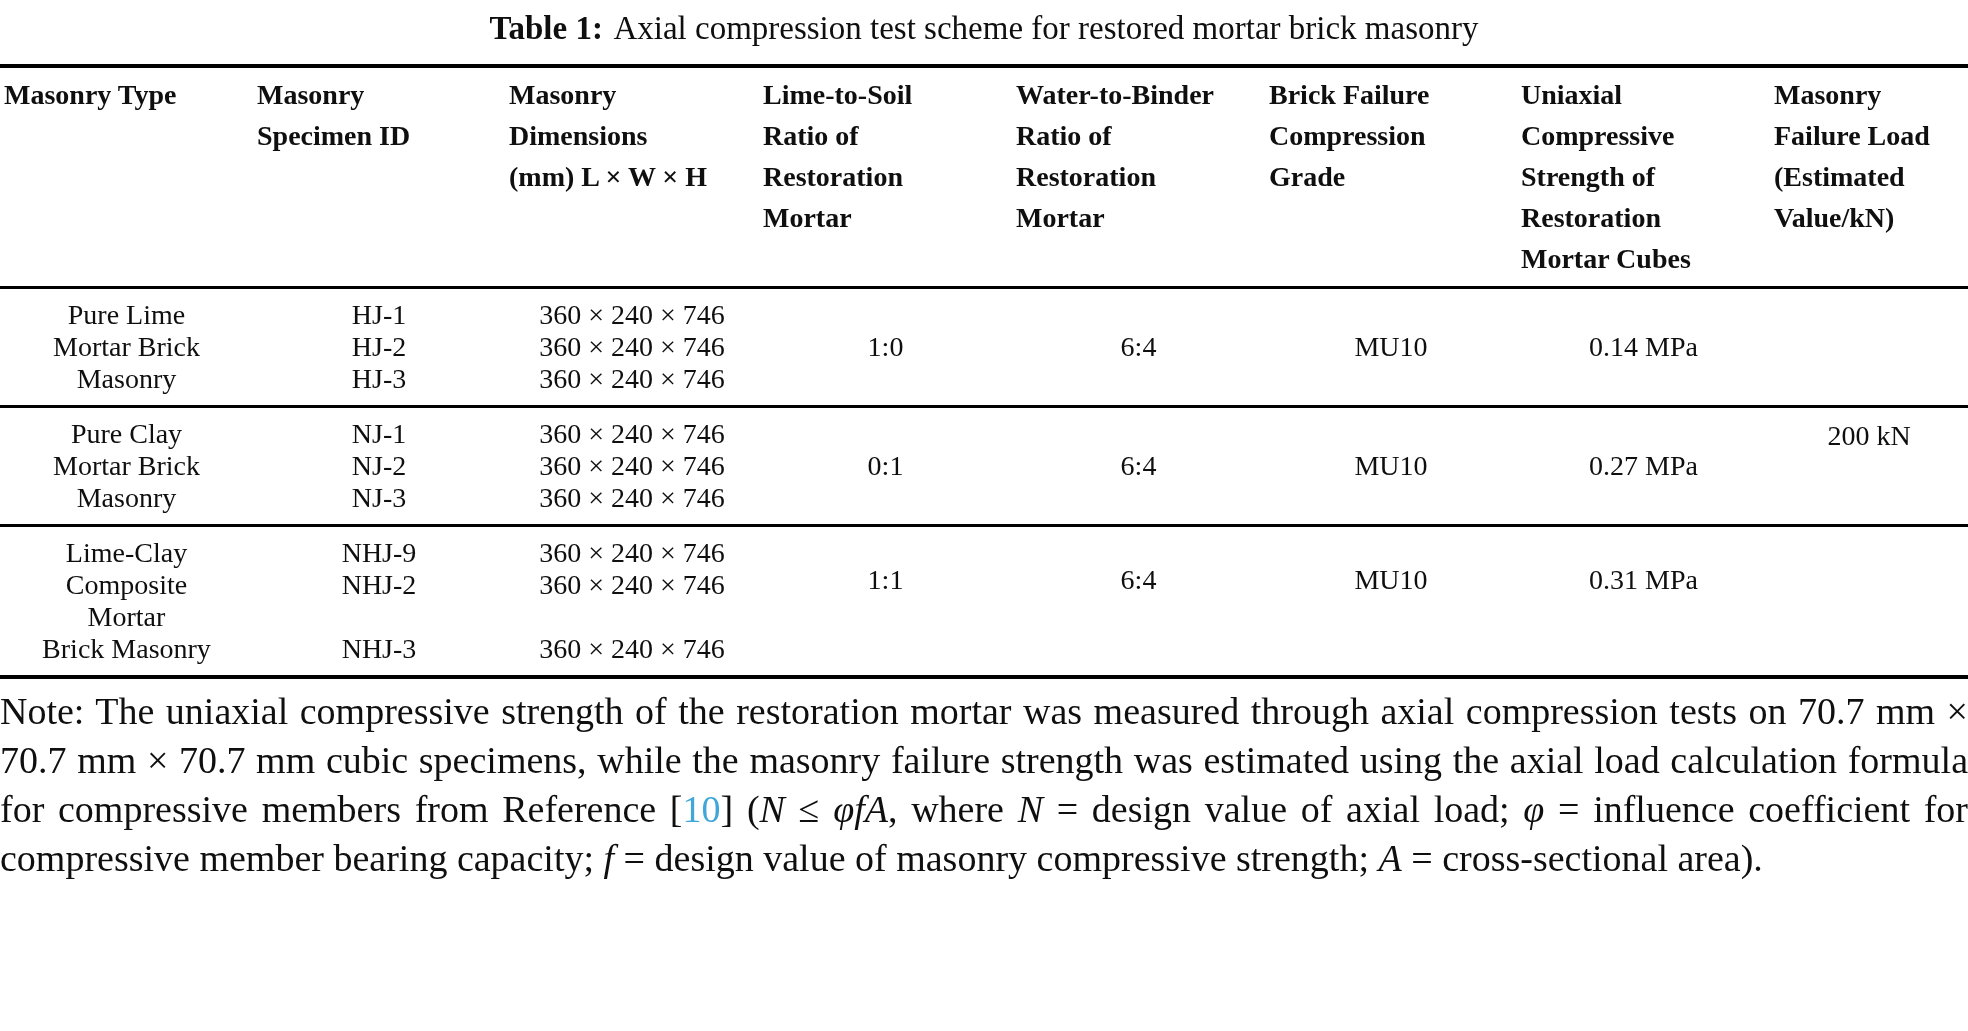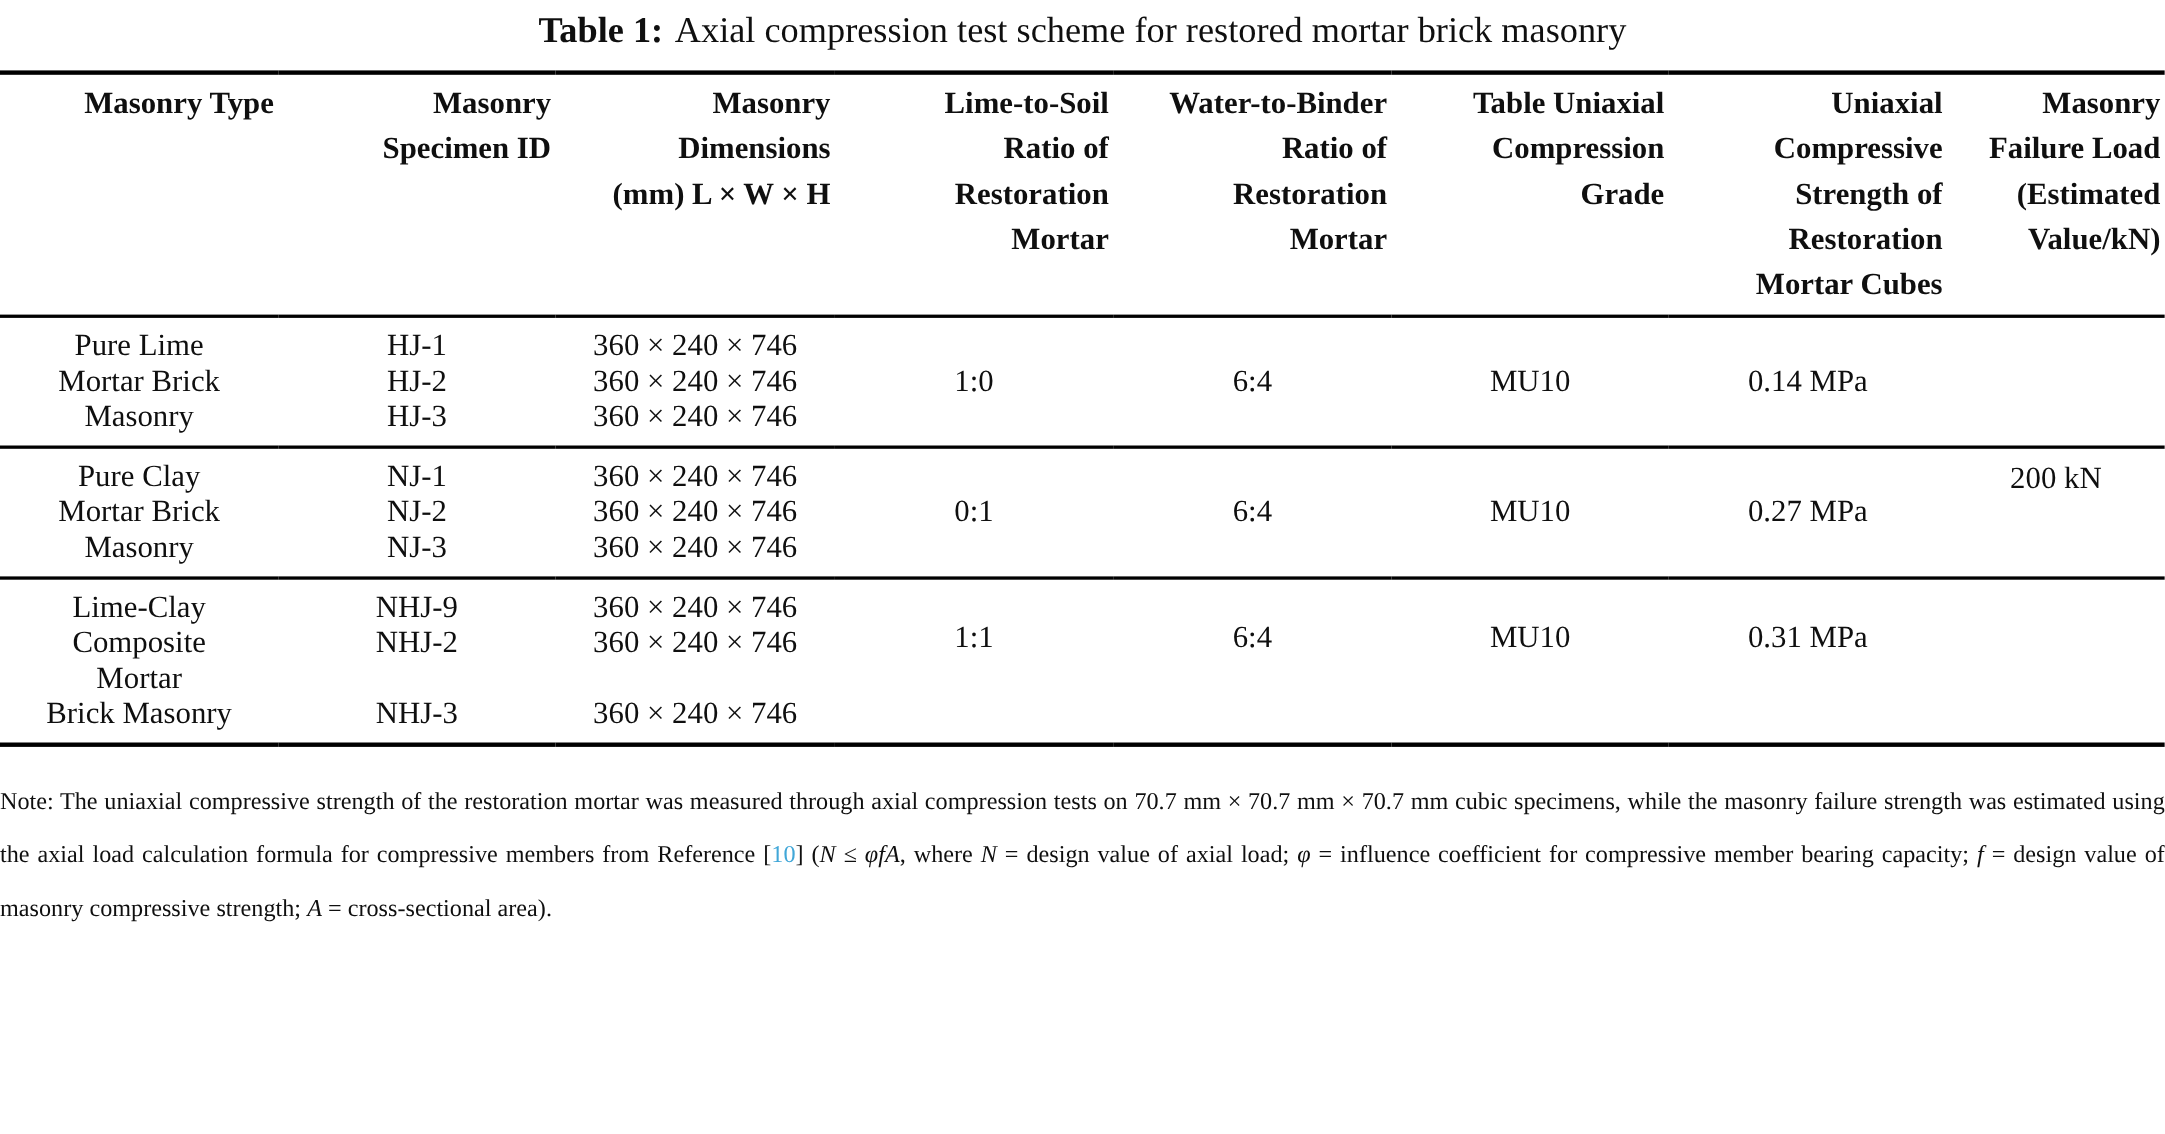--- a/index.html
+++ b/index.html
@@ -35,21 +35,21 @@
     width: 1968px;
     border-collapse: collapse;
     table-layout: fixed;
     border-top: 4px solid #000;
     border-bottom: 4px solid #000;
   }
   table.scheme th {
     font-weight: bold;
     font-size: 28px;
     line-height: 41px;
-    text-align: right;
+    text-align: left;
     vertical-align: top;
     white-space: pre-line;
     padding: 6px 4px 7px 4px;
     border-bottom: 3px solid #000;
   }
   table.scheme td {
     font-size: 28px;
     line-height: 32px;
     text-align: center;
     vertical-align: middle;
@@ -57,22 +57,22 @@
     padding: 10px 4px;
   }
   tr.group-row + tr.group-row td { border-top: 3px solid #000; }
   
   tr.group-row td.bias-up   { padding-bottom: 52px; }
   
   tr.group-row td.load-bias { padding-bottom: 71px; }
 
   
   .note {
-    margin: 24px 0 0 0;
-    font-size: 22px;
+    margin: 8px 0 0 0;
+    font-size: 38px;
     line-height: 49px;
     text-align: justify;
     color: #0f0f0f;
   }
   .note .var { font-style: italic; }
   .note .ref {
     color: #41a7d8;
     cursor: pointer;
   }
 </style>
@@ -105,21 +105,21 @@
 Dimensions
 (mm) L × W × H</th>
         <th>Lime-to-Soil
 Ratio of
 Restoration
 Mortar</th>
         <th>Water-to-Binder
 Ratio of
 Restoration
 Mortar</th>
-        <th>Table Uniaxial
+        <th>Brick Failure
 Compression
 Grade</th>
         <th>Uniaxial
 Compressive
 Strength of
 Restoration
 Mortar Cubes</th>
         <th>Masonry
 Failure Load
 (Estimated

